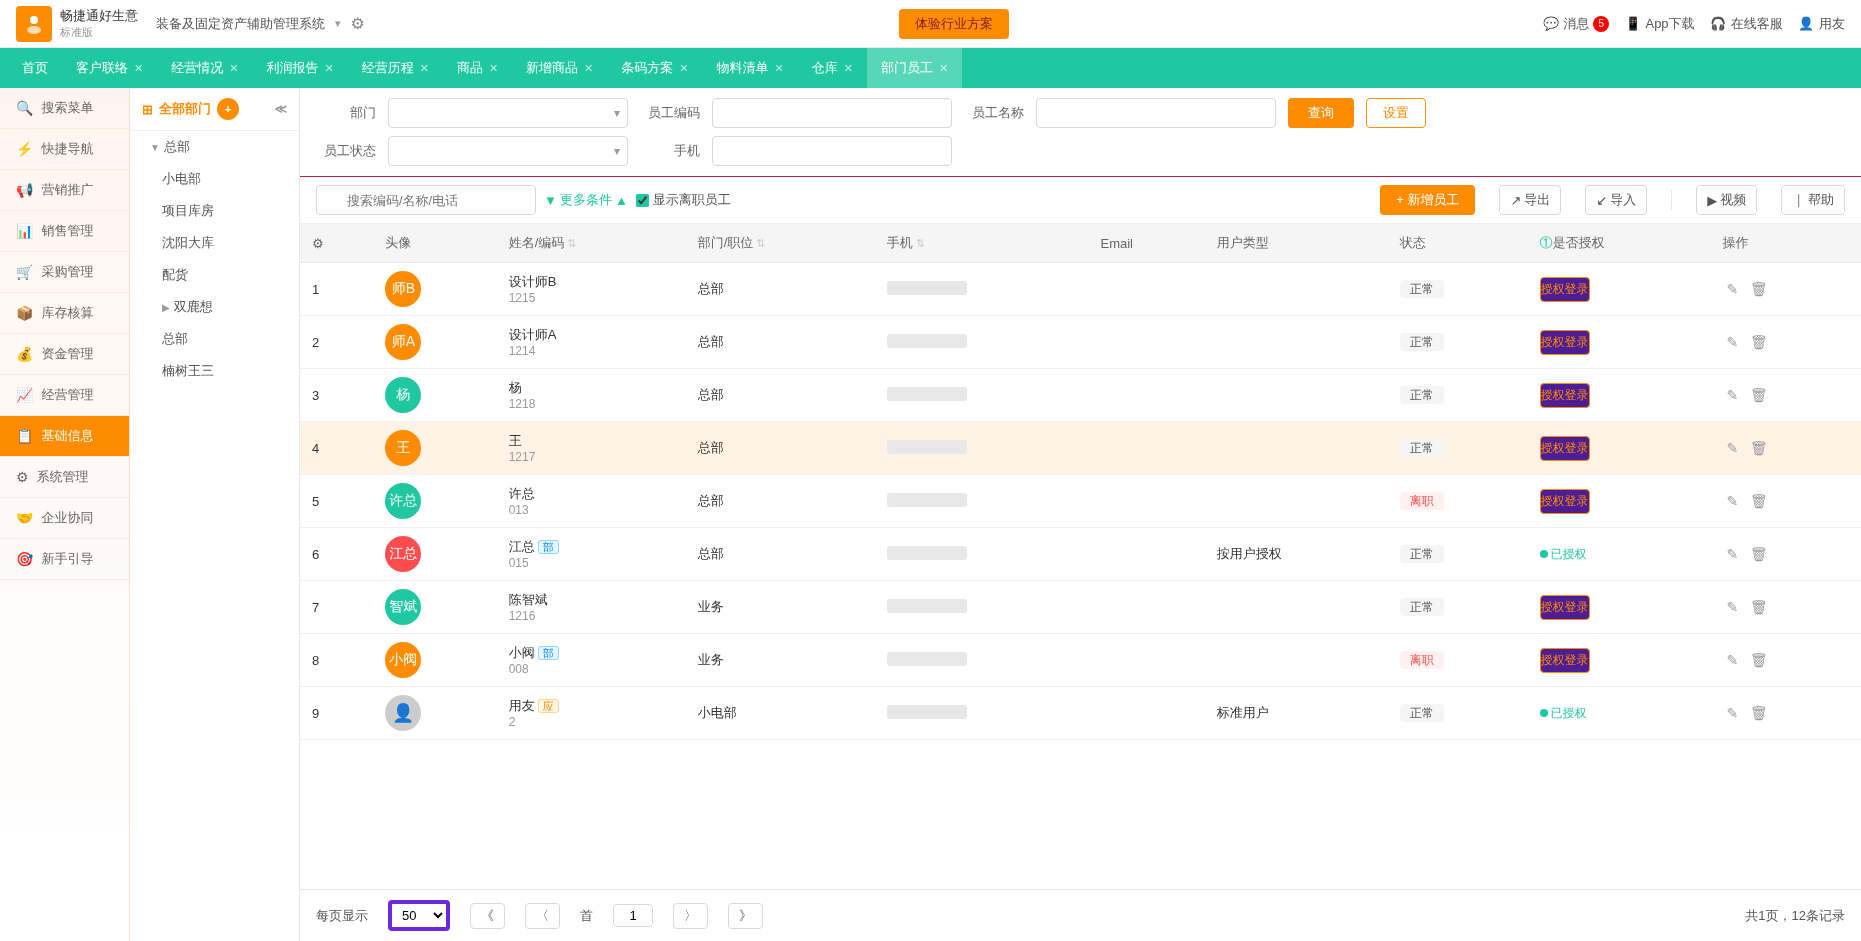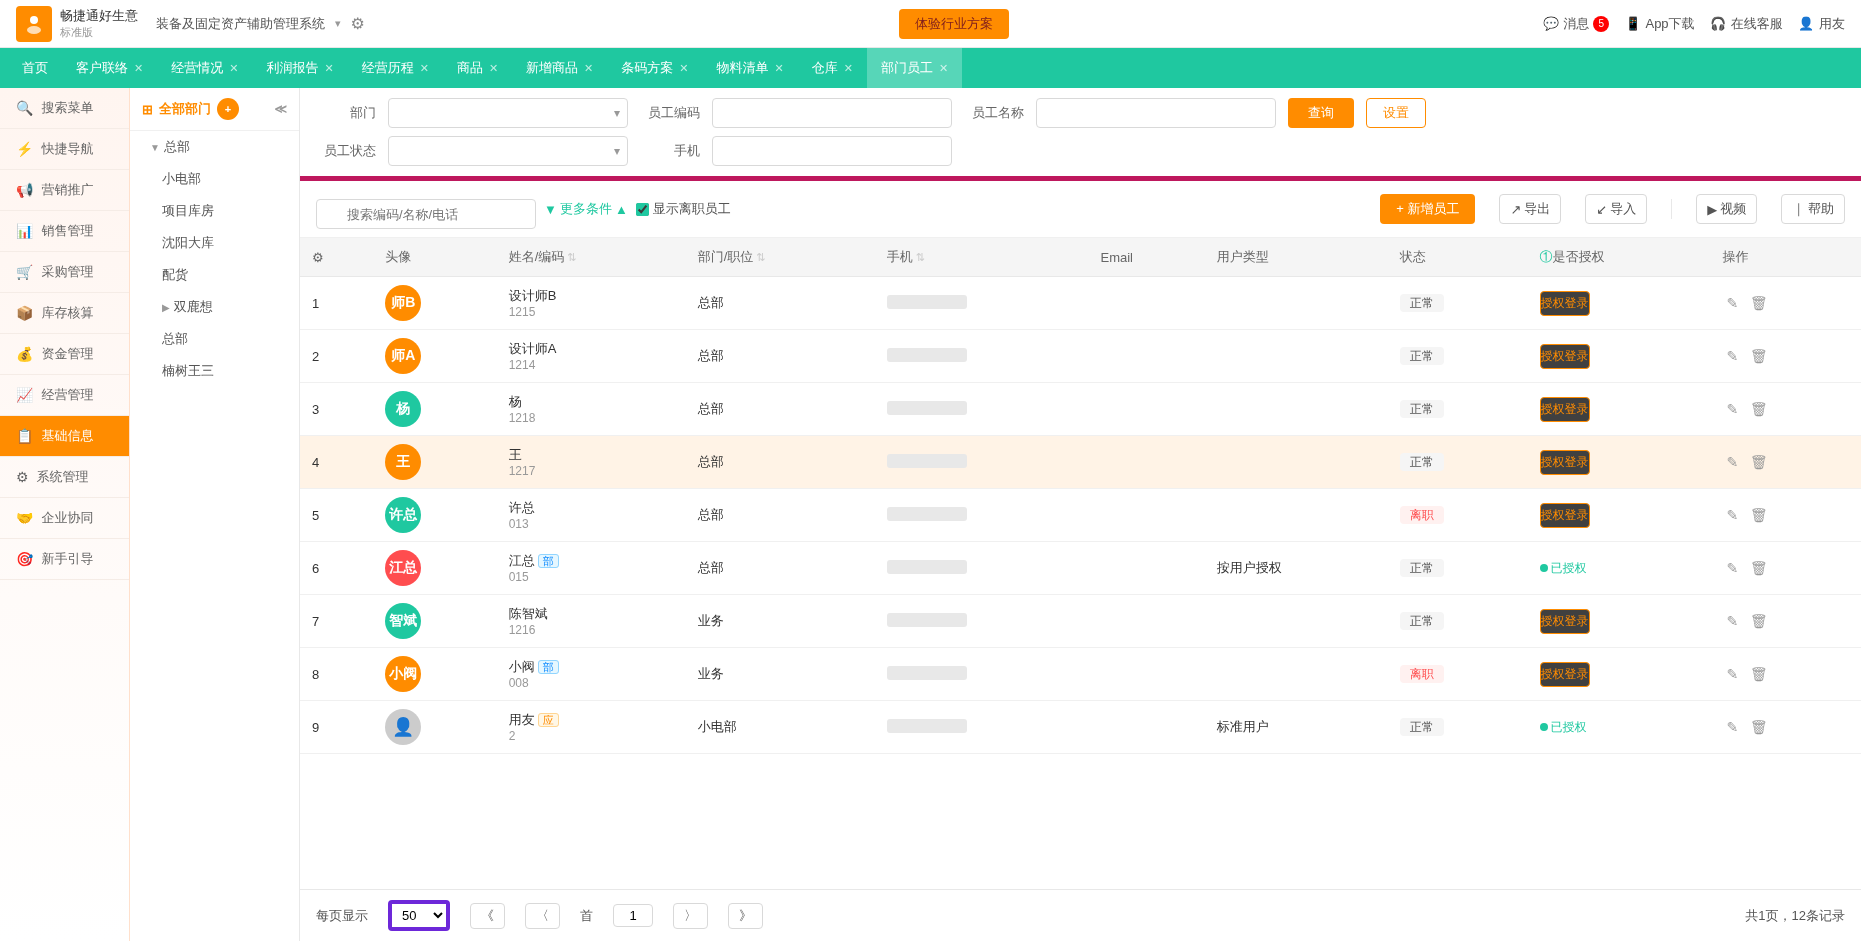--- a/index.html
+++ b/index.html
@@ -94,21 +94,21 @@
     .dept-tree-item.level-2 { padding-left: 32px; }
     .dept-tree-item .arrow { color: #999; font-size: 10px; }
 
     
     .table-area { flex: 1; display: flex; flex-direction: column; overflow: hidden; background: #fff; }
 
     
     .filter-bar {
       padding: 10px 16px;
       background: #fff;
-      border-bottom: 5px solid #be185d;
+      border-bottom: 1px solid #be185d;
     }
     .filter-row { display: flex; align-items: center; gap: 12px; margin-bottom: 8px; }
     .filter-row:last-child { margin-bottom: 0; }
     .filter-label { color: #666; font-size: 13px; min-width: 60px; text-align: right; }
     .filter-input {
       border: 1px solid #d9d9d9; border-radius: 4px; padding: 5px 10px;
       font-size: 13px; width: 240px; outline: none; height: 30px;
     }
     .filter-select {
       border: 1px solid #d9d9d9; border-radius: 4px; padding: 5px 10px;
@@ -135,21 +135,21 @@
       display: flex;
       align-items: center;
       gap: 8px;
       background: #fff;
       border-bottom: 1px solid #f0f0f0;
     }
     .toolbar-search {
       border: 1px solid #d9d9d9; border-radius: 4px; padding: 5px 10px 5px 30px;
       font-size: 13px; width: 220px; outline: none; height: 30px; position: relative;
     }
-    .search-wrap { position: relative; margin-top: 10px; }
+    .search-wrap { position: relative; }
     .search-wrap::before {
       content: '🔍'; position: absolute; left: 8px; top: 50%; transform: translateY(-50%);
       font-size: 12px; color: #999;
     }
     .search-wrap input {
       border: 1px solid #d9d9d9; border-radius: 4px; padding: 5px 10px 5px 30px;
       font-size: 13px; width: 220px; outline: none; height: 30px;
     }
     .filter-more-btn {
       color: #1fc8a0; border: none; background: none; cursor: pointer; font-size: 13px;
@@ -182,26 +182,26 @@
     th.sortable { cursor: pointer; }
     th.sortable::after { content: ' ⇅'; color: #ccc; font-size: 11px; }
     td {
       padding: 8px 12px; border-bottom: 1px solid #f0f0f0;
       font-size: 13px; color: #333; vertical-align: middle;
     }
     tr.highlighted td { background: #fff3e6; }
     .avatar {
       width: 36px; height: 36px; border-radius: 50%;
       display: flex; align-items: center; justify-content: center;
-      color: #fff; font-size: 14px; font-weight: bold;
+      color: #fff; font-size: 14px; font-weight: normal;
     }
     .status-normal { color: #555; background: #f5f5f5; padding: 2px 10px; border-radius: 4px; font-size: 12px; }
     .status-resign { color: #ff4d4f; background: #fff1f0; padding: 2px 10px; border-radius: 4px; font-size: 12px; }
     .auth-btn {
-      border: 1px solid #ff8c00; color: #ff8c00; background: #404040;
+      border: 1px solid #ff8c00; color: #ff8c00; background: #4c1d95;
       padding: 3px 0; border-radius: 4px; cursor: pointer; font-size: 12px;
     }
     .auth-done { color: #1fc8a0; font-size: 12px; display: flex; align-items: center; gap: 3px; }
     .auth-dot { width: 8px; height: 8px; background: #1fc8a0; border-radius: 50%; display: inline-block; }
     .op-btn { color: #999; cursor: pointer; font-size: 14px; background: none; border: none; padding: 0 4px; }
     .tag-blue {
       background: #e6f7ff; color: #1890ff; border: 1px solid #91d5ff;
       padding: 0px 4px; border-radius: 3px; font-size: 11px; margin-left: 3px;
     }
     .tag-orange {

